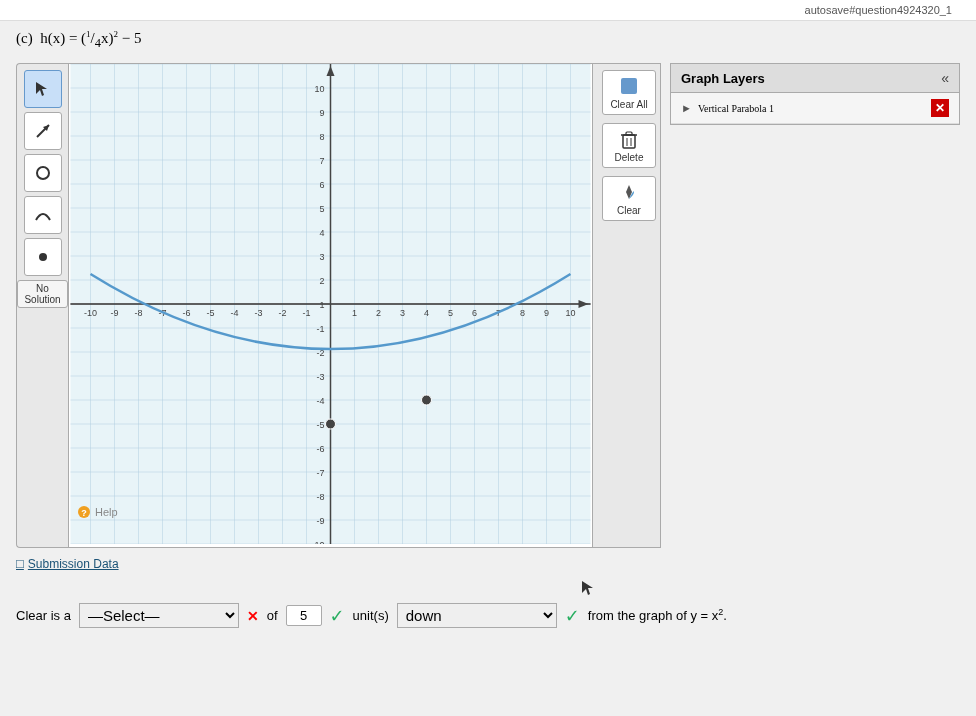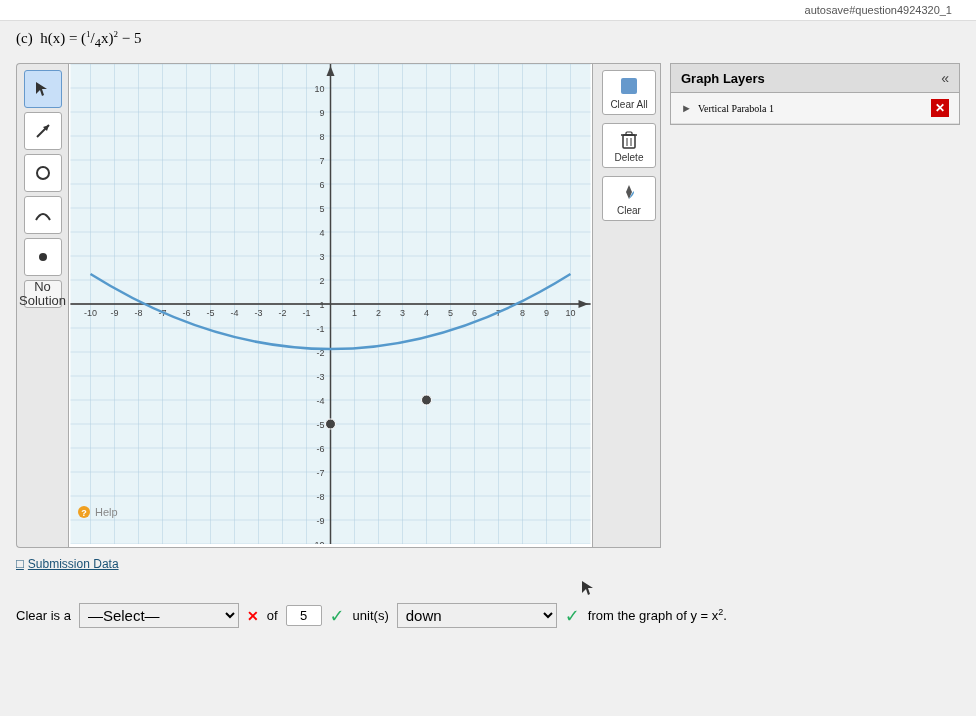--- a/index.html
+++ b/index.html
@@ -52,30 +52,30 @@
       align-items: center;
       justify-content: center;
       font-size: 16px;
       color: #333;
     }
     .tool-btn.active {
       background: #c8dff8;
       border-color: #6699cc;
     }
     .tool-btn-small {
-      width: 38px;
+      width: 51px;
       height: 28px;
       background: #f5f5f5;
       border: 1px solid #aaa;
       border-radius: 3px;
       cursor: pointer;
       display: flex;
       align-items: center;
       justify-content: center;
-      font-size: 13px;
+      font-size: 10px;
       color: #333;
       text-align: center;
       line-height: 1.1;
     }
     
     .graph-container {
       border: 1px solid #aaa;
       background: #fff;
       position: relative;
       flex: 1;

